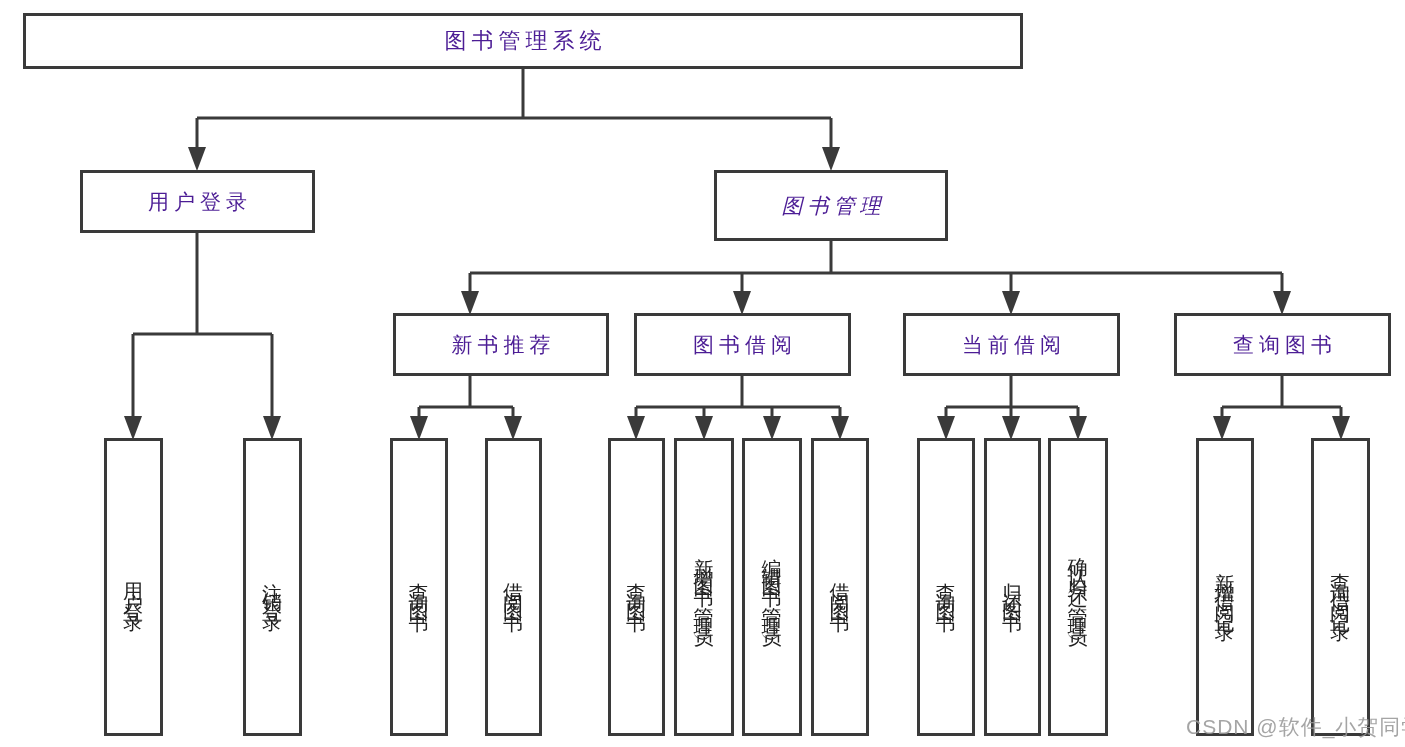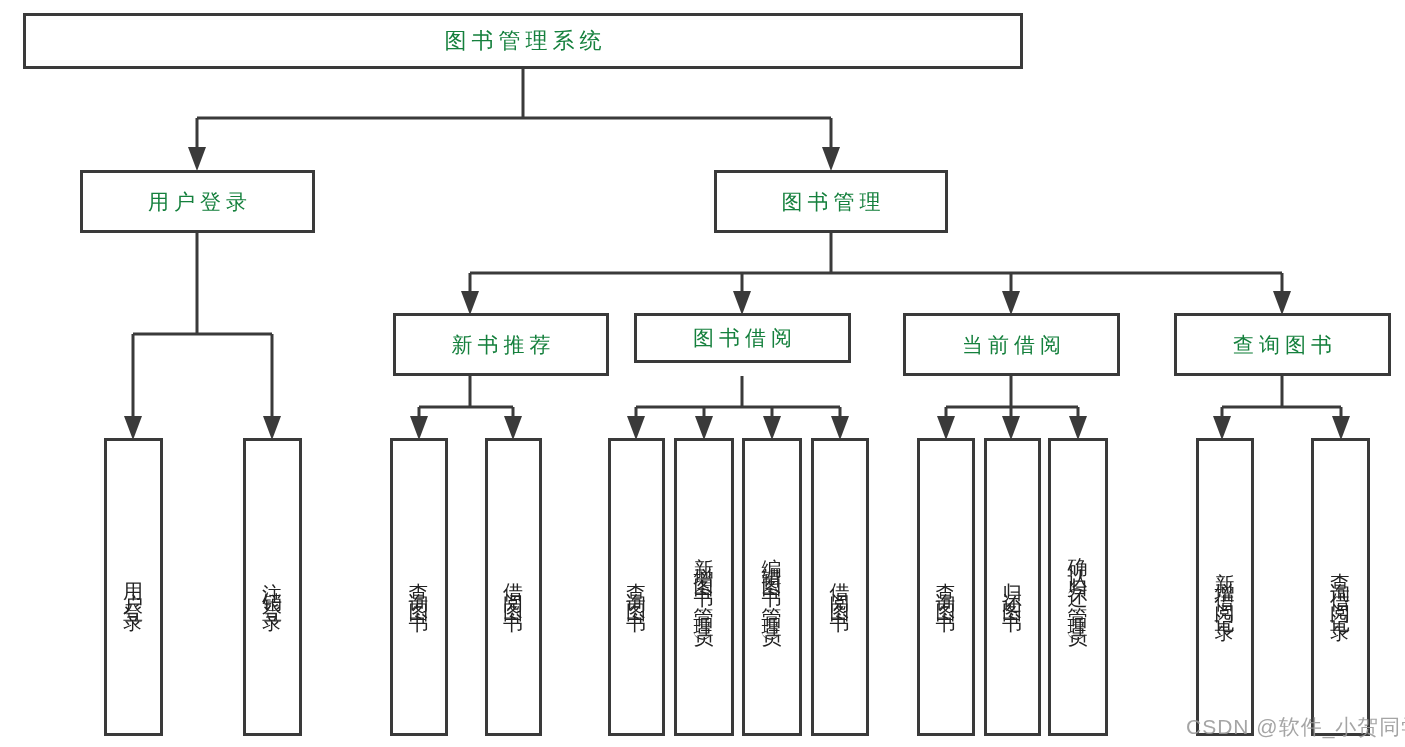--- a/index.html
+++ b/index.html
@@ -39,21 +39,21 @@
     display: flex;
     align-items: center;
     justify-content: center;
     color: #222222;
   }
   .hlabel {
     font-size: 21px;
     letter-spacing: 5px;
     text-indent: 5px;
     white-space: nowrap;
-    color: #15803d;
+    color: #4c1d95;
   }
   .root .hlabel {
     font-size: 22px;
   }
   .vlabel {
     writing-mode: vertical-rl;
     text-orientation: mixed;
     font-size: 20px;
     line-height: 1;
     letter-spacing: 10px;
@@ -118,28 +118,28 @@
     </g>
   </svg>
 
   <div class="box root" style="left:23px; top:13px; width:1000px; height:56px;">
     <span class="hlabel">图书管理系统</span>
   </div>
 
   <div class="box" style="left:80px; top:170px; width:235px; height:63px;">
     <span class="hlabel">用户登录</span>
   </div>
-  <div class="box" style="left:714px; top:170px; width:234px; height:63px;">
+  <div class="box" style="left:714px; top:170px; width:234px; height:71px;font-style:italic;">
     <span class="hlabel">图书管理</span>
   </div>
 
   <div class="box" style="left:362px; top:313px; width:216px; height:63px;margin-left:31px;">
     <span class="hlabel">新书推荐</span>
   </div>
-  <div class="box" style="left:634px; top:313px; width:217px; height:50px;">
+  <div class="box" style="left:634px; top:313px; width:217px; height:63px;">
     <span class="hlabel">图书借阅</span>
   </div>
   <div class="box" style="left:903px; top:313px; width:217px; height:63px;">
     <span class="hlabel">当前借阅</span>
   </div>
   <div class="box" style="left:1174px; top:313px; width:217px; height:63px;">
     <span class="hlabel">查询图书</span>
   </div>
 
   <div class="box leaf" style="left:104px; top:438px; width:59px; height:298px;">

